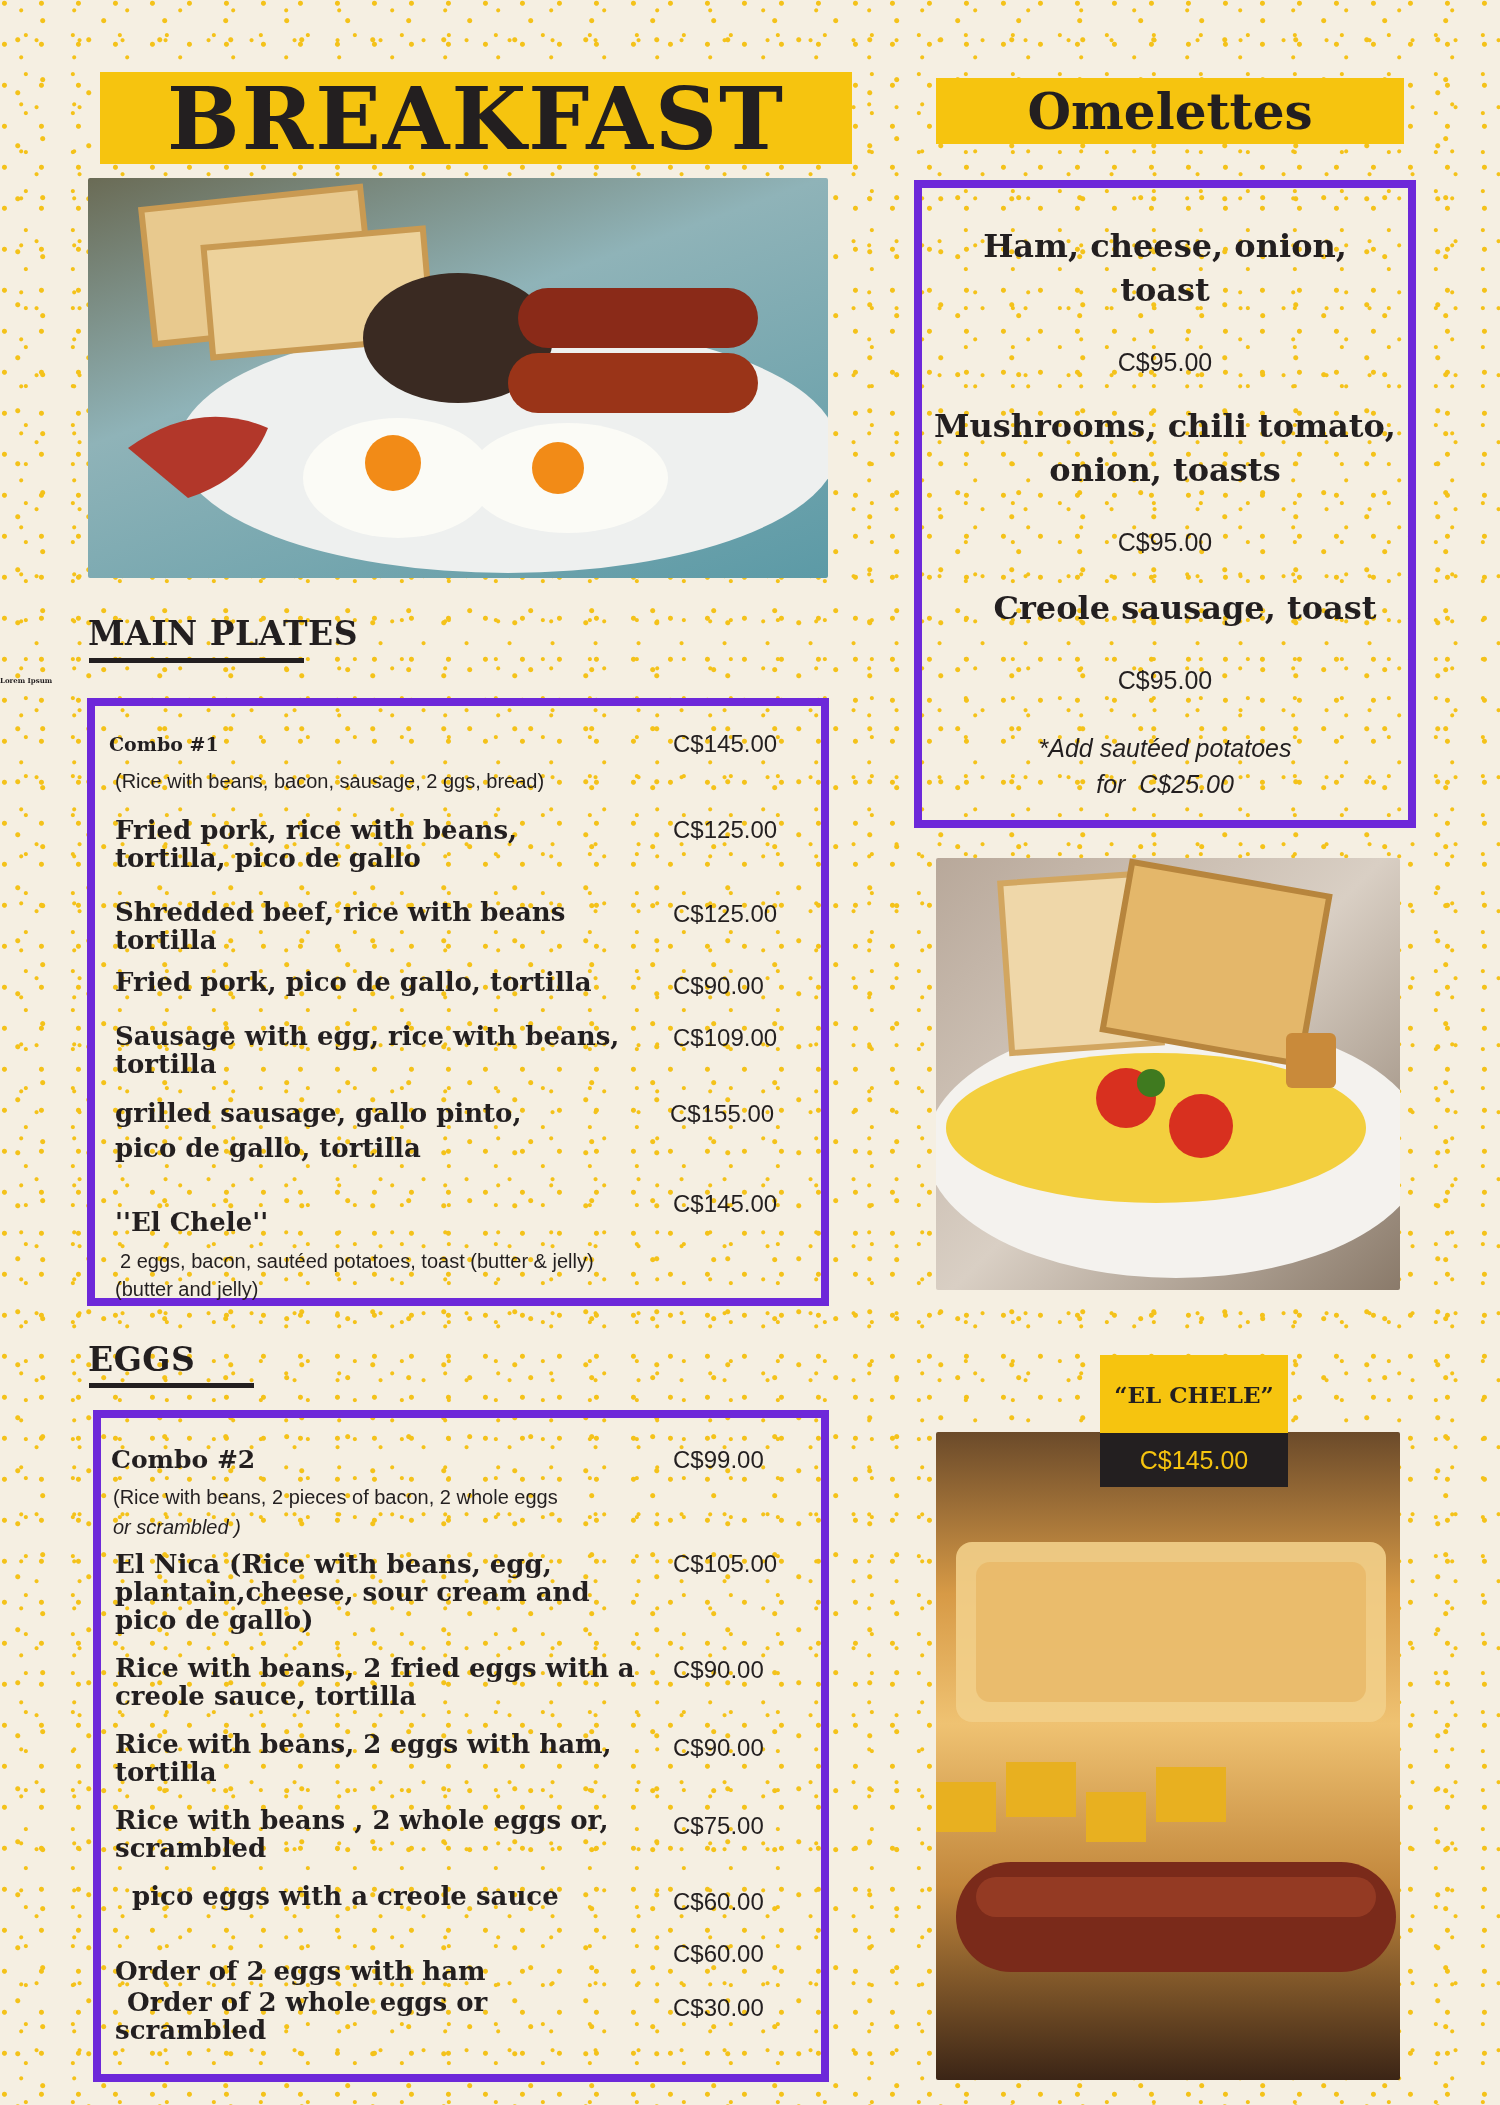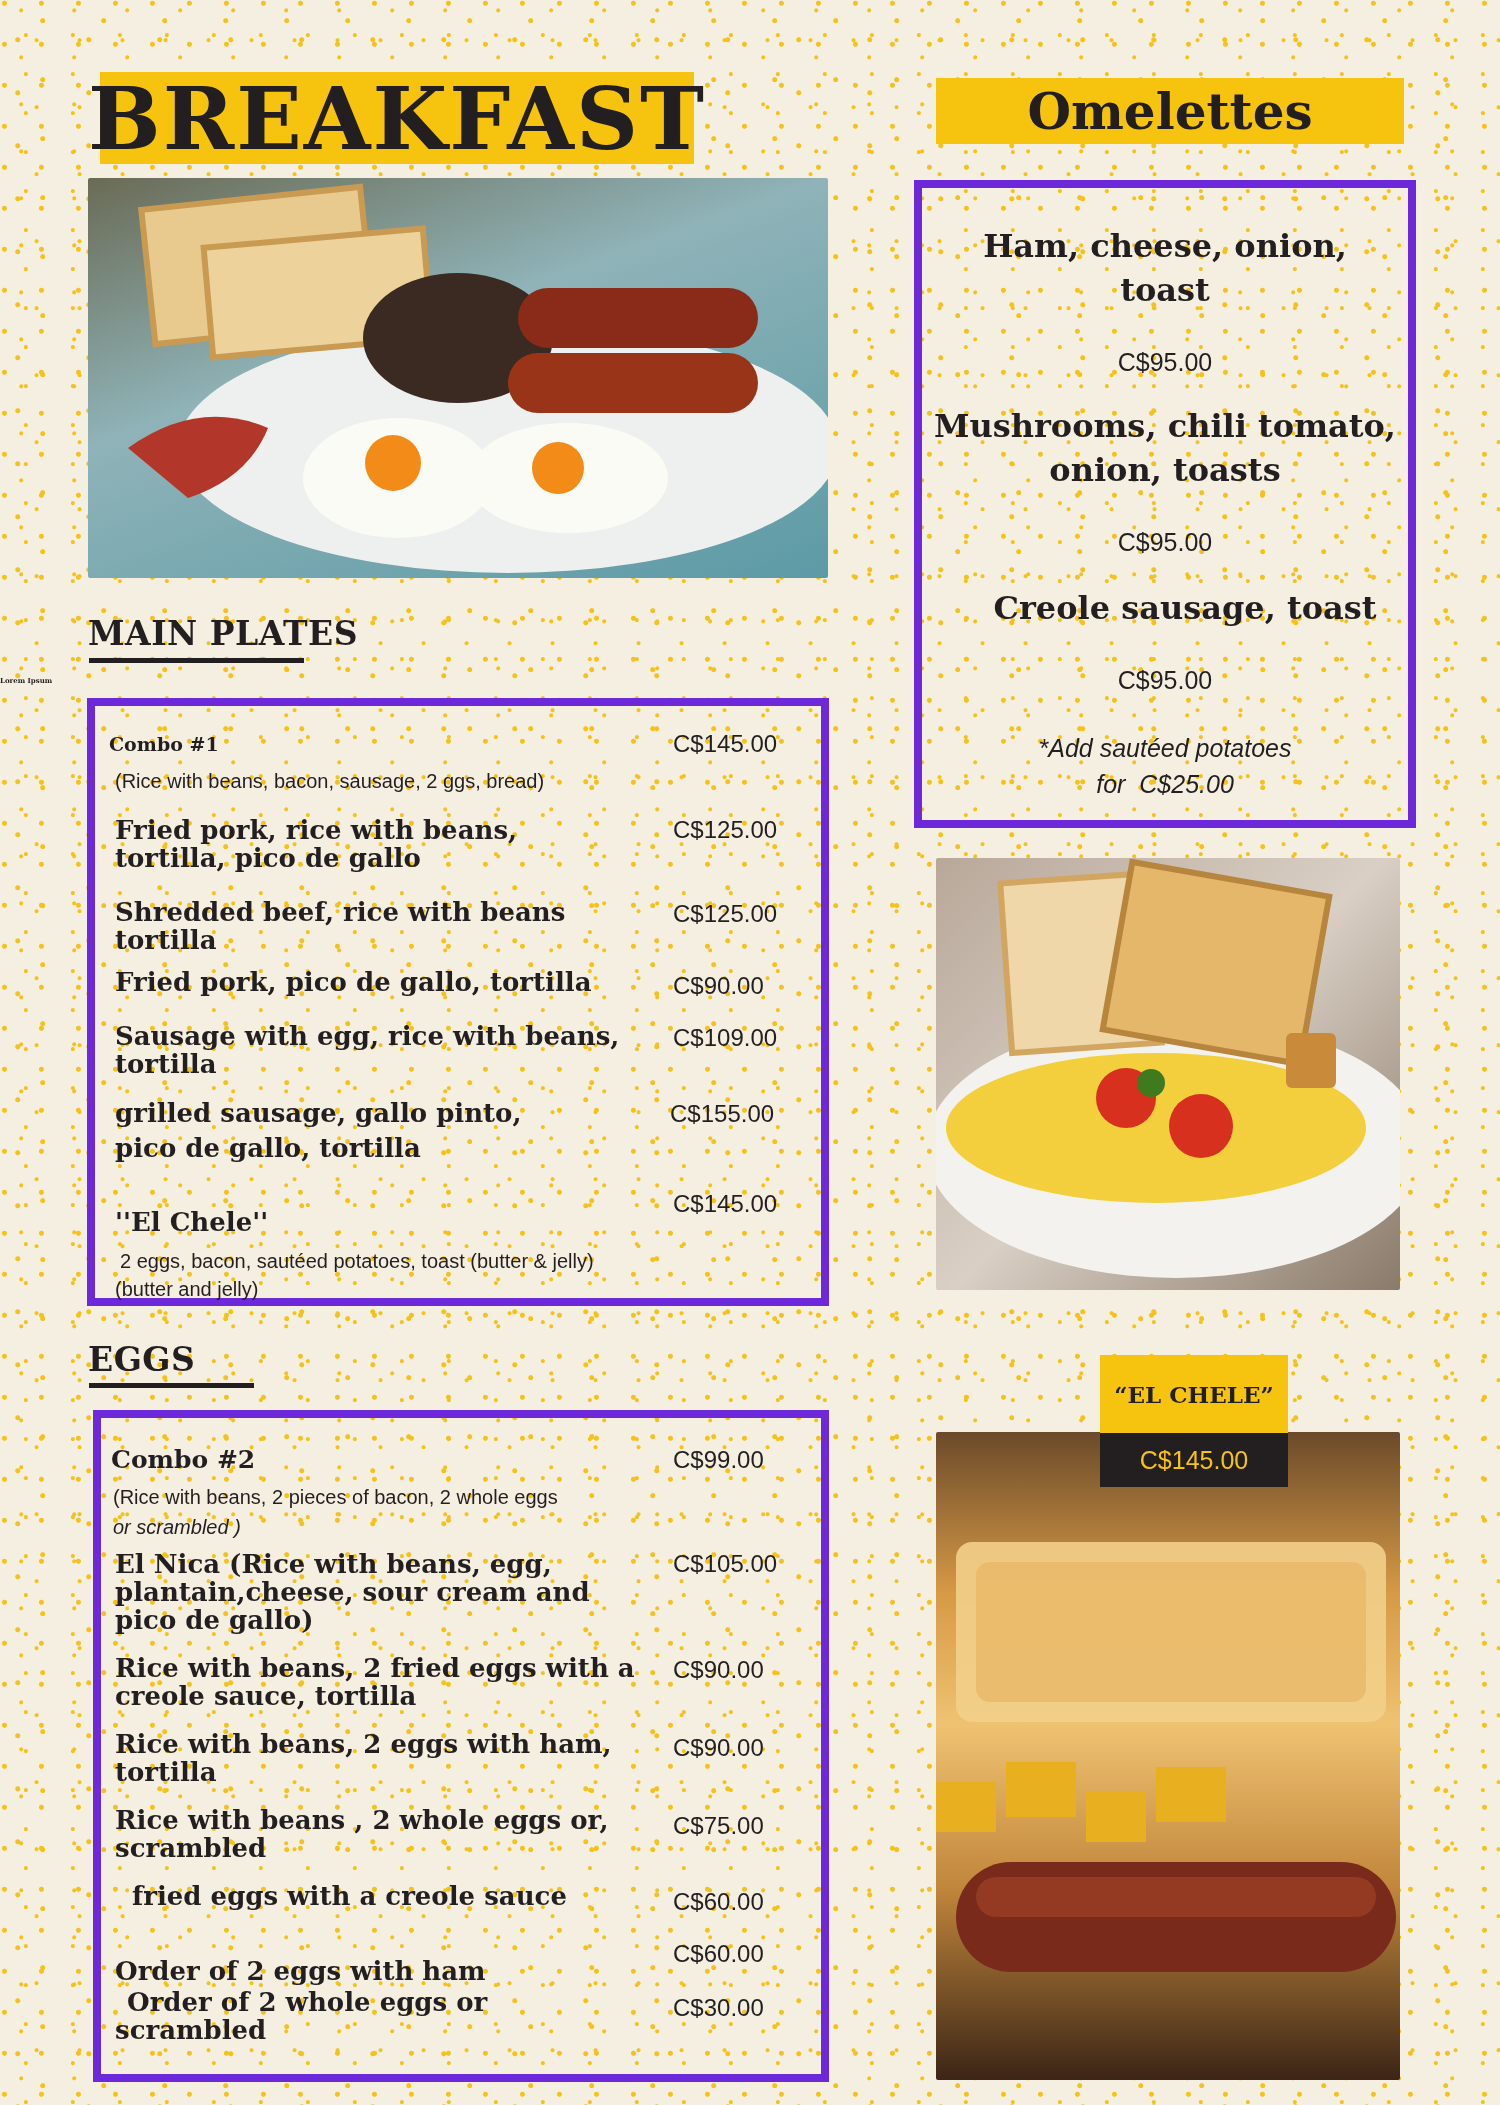--- a/index.html
+++ b/index.html
@@ -31,21 +31,21 @@
   .item-desc { font-family: "Liberation Sans", sans-serif; font-size: 20px; line-height: 30px; position: absolute; }
   .price { font-family: "Liberation Sans", sans-serif; font-size: 24px; position: absolute; }
   .om-name { font-family: "DejaVu Serif", serif; font-weight: 900; font-size: 32px; line-height: 44px; text-align: center; position: absolute; left: 0; right: 0; }
   .om-price { font-family: "Liberation Sans", sans-serif; font-size: 25px; text-align: center; position: absolute; left: 0; right: 0; }
   .note { font-family: "Liberation Sans", sans-serif; font-style: italic; font-size: 25px; line-height: 37px; text-align: center; position: absolute; left: 0; right: 0; }
   .tiny { font-family: "DejaVu Serif", serif; font-weight: 900; font-size: 7px; }
 </style>
 </head>
 <body>
 
-<div class="abs banner" style="left:100px; top:72px; width:594px; height:92px; font-size:86px; letter-spacing:2px;text-align:right;">
+<div class="abs banner" style="left:100px; top:72px; width:752px; height:92px; font-size:86px; letter-spacing:2px;text-align:right;">
   <span>BREAKFAST</span>
 </div>
 
 <div class="abs photo" style="left:88px; top:178px; width:740px; height:400px; background: linear-gradient(160deg,#6a6b55 0%,#8fb3b8 40%,#5c9aa6 100%);">
   <svg width="740" height="400">
     <ellipse cx="420" cy="270" rx="330" ry="125" fill="#eef0ef"></ellipse>
     <rect x="60" y="20" width="220" height="135" fill="#e8c98e" stroke="#c99a52" stroke-width="6" transform="rotate(-6 170 90)"></rect>
     <rect x="120" y="60" width="220" height="110" fill="#edd29b" stroke="#c99a52" stroke-width="6" transform="rotate(-5 230 115)"></rect>
     <ellipse cx="370" cy="160" rx="95" ry="65" fill="#3a2a22"></ellipse>
     <rect x="430" y="110" width="240" height="60" rx="30" fill="#8a2a18"></rect>
@@ -126,21 +126,21 @@
     <div class="item-name" style="left:14px; top:312px;">Rice with beans, 2 eggs with ham,</div>
     <div class="item-name" style="left:14px; top:340px;">tortilla</div>
     <div class="price" style="left:572px; top:316px;">C$90.00</div>
   </div>
   <div>
     <div class="item-name" style="left:14px; top:388px;">Rice with beans , 2 whole eggs or,</div>
     <div class="item-name" style="left:14px; top:416px;">scrambled</div>
     <div class="price" style="left:572px; top:394px;">C$75.00</div>
   </div>
   <div>
-    <div class="item-name" style="left:22px; top:464px; white-space:pre;"> fried eggs with a creole sauce</div>
+    <div class="item-name" style="left:22px; top:464px; white-space:pre;"> pico eggs with a creole sauce</div>
     <div class="price" style="left:572px; top:470px;">C$60.00</div>
   </div>
   <div>
     <div class="item-name" style="left:14px; top:539px;">Order of 2 eggs with ham</div>
     <div class="price" style="left:572px; top:522px;">C$60.00</div>
   </div>
   <div>
     <div class="item-name" style="left:14px; top:570px;margin-left:12px;">Order of 2 whole eggs or</div>
     <div class="item-name" style="left:14px; top:598px;">scrambled</div>
     <div class="price" style="left:572px; top:576px;">C$30.00</div>

